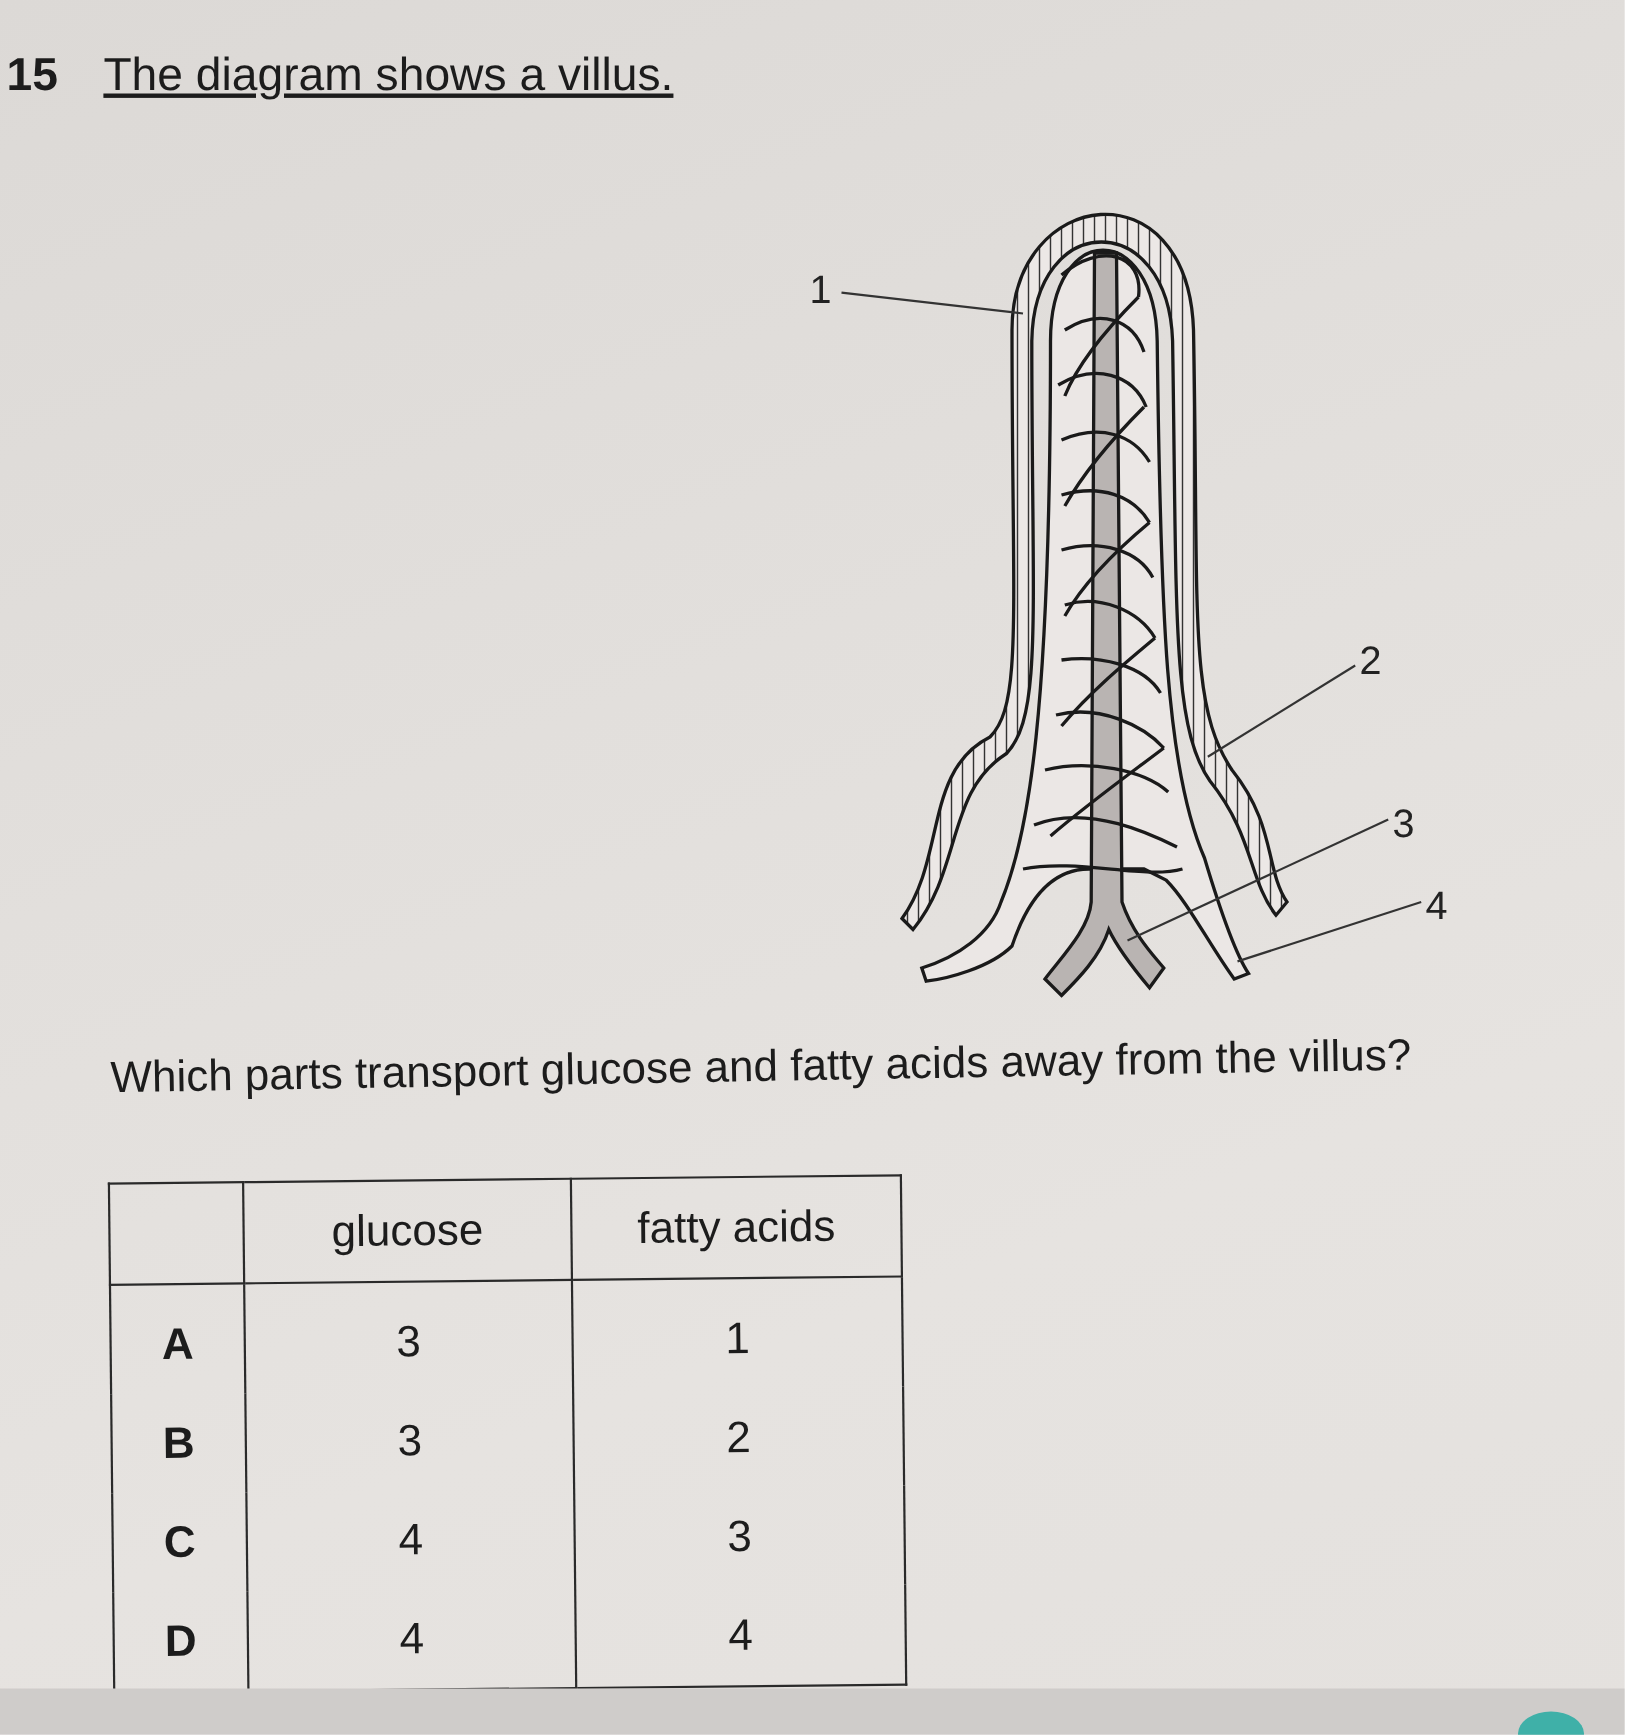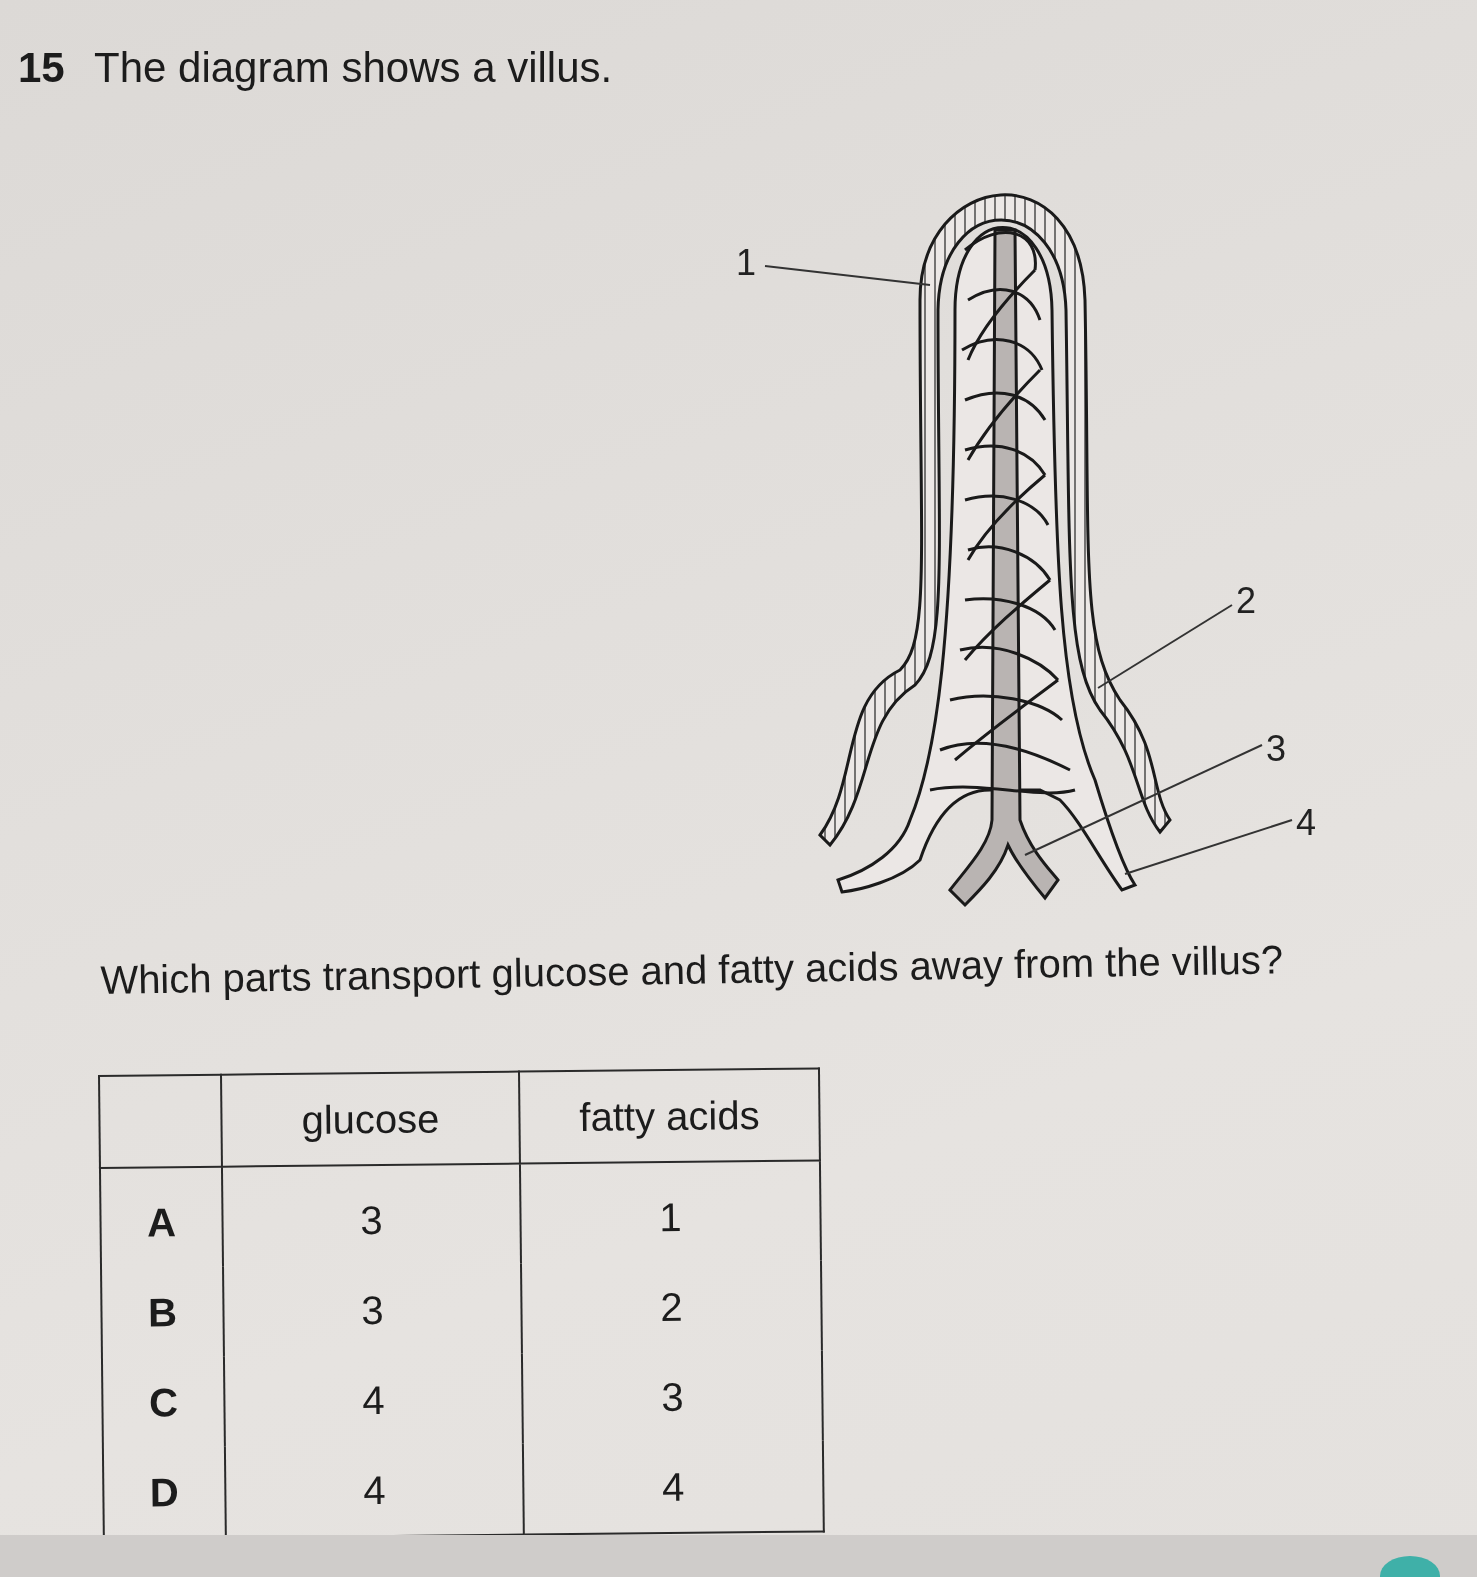--- a/index.html
+++ b/index.html
@@ -2,22 +2,22 @@
 <html><head>
 <meta charset="utf-8">
 <style>
   html, body { margin:0; padding:0; }
   body {
     width:1477px; height:1577px; position:relative; overflow:hidden;
     background: linear-gradient(160deg, #dcd9d6 0%, #e2dfdc 40%, #e6e3e0 70%, #e4e1de 100%);
     font-family: "Liberation Sans", sans-serif;
     color:#1c1c1c;
   }
-  .q-num { position:absolute; left:18px; top:44px; font-size:42px; font-weight:bold; }
-  .q-text { position:absolute; left:94px; top:44px; font-size:42px; }
+  .q-num { position:absolute; left:6px; top:44px; font-size:42px; font-weight:bold; }
+  .q-text { position:absolute; left:94px; top:44px; font-size:42px;text-decoration:underline; }
   .diagram { position:absolute; left:730px; top:140px; width:620px; height:780px; }
   .lbl { position:absolute; font-size:36px; color:#222; }
   .question { position:absolute; left:100px; top:958px; font-size:40px; transform:rotate(-1deg); transform-origin:left top; }
   .tbl { position:absolute; left:98px; top:1075px; transform:rotate(-0.6deg); transform-origin:left top; border-collapse:collapse; }
   .tbl td, .tbl th { border:2px solid #2a2a2a; font-weight:normal; text-align:center; font-size:40px; }
   .tbl th { height:88px; }
   .tbl .opt { font-weight:bold; width:118px; }
   .tbl .c1 { width:294px; }
   .tbl .c2 { width:296px; }
   .tbl tbody td { border-top:none; border-bottom:none; height:88px; }

